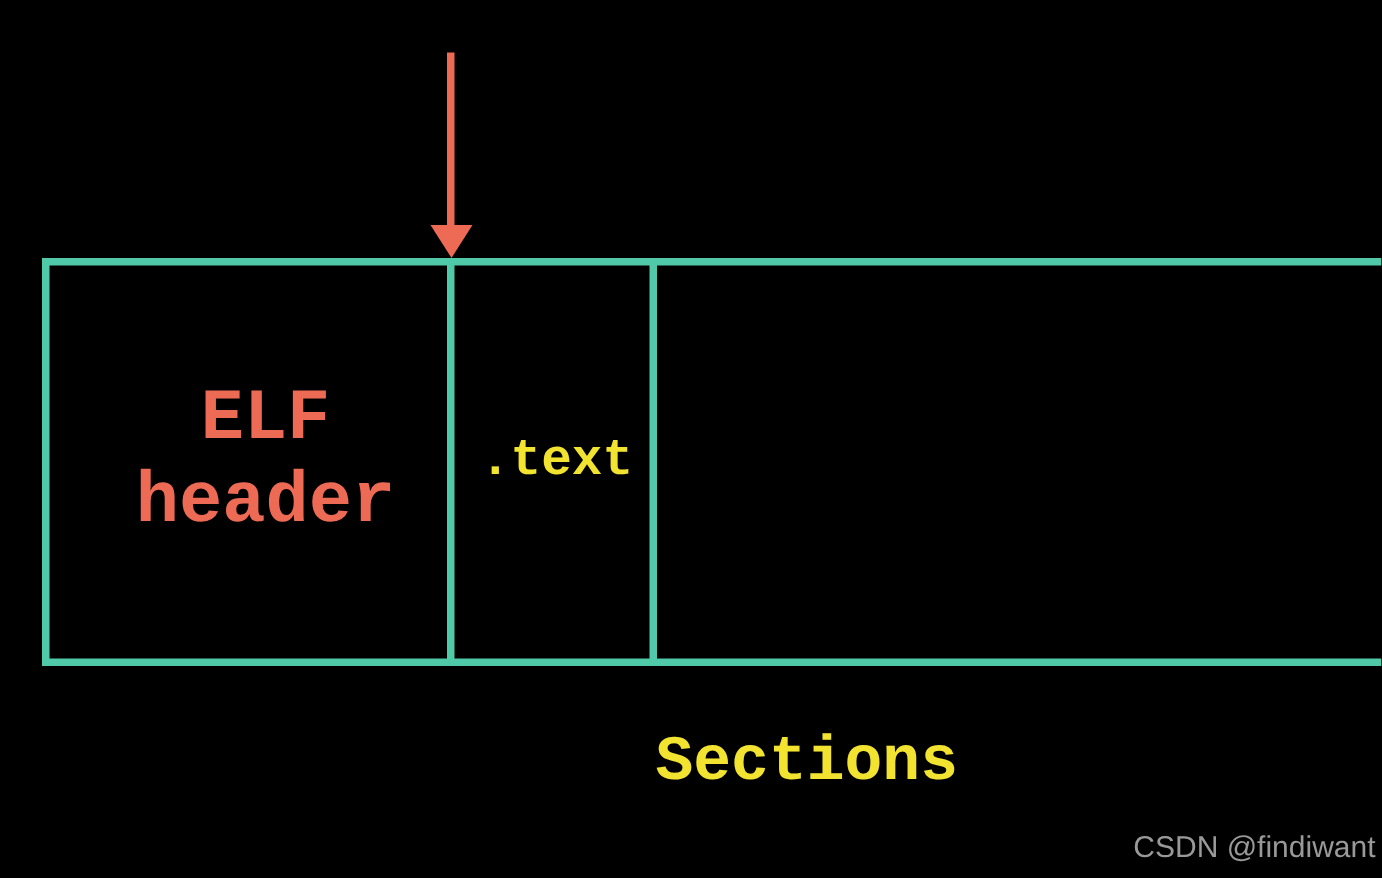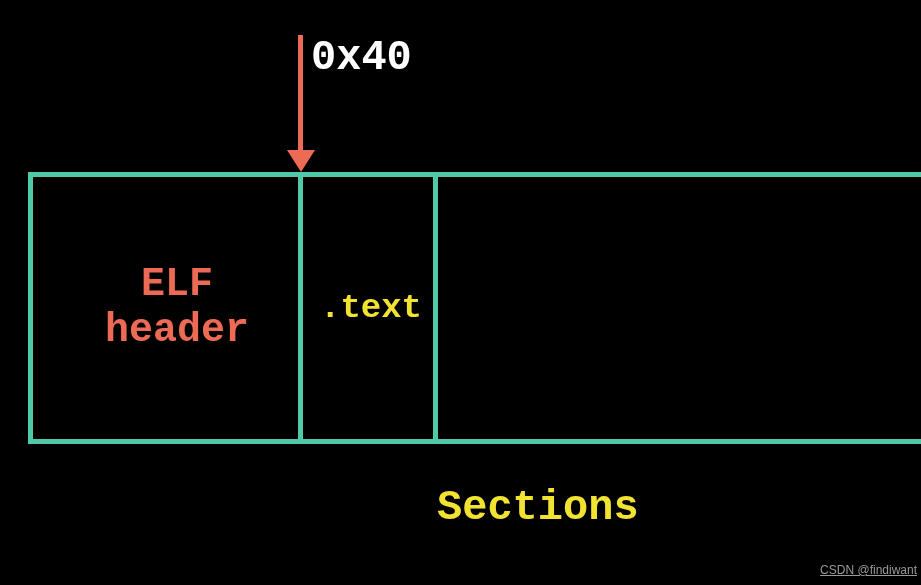--- a/index.html
+++ b/index.html
@@ -72,21 +72,21 @@
     height: 262px;
     display: flex;
     align-items: center;
     justify-content: center;
     text-align: center;
   }
   .cell-elf-header {
     left: 33px;
     width: 288px;
     color: var(--elf-header-text, #ED6A55);
-    font-size: 40px;
+    font-size: 48px;
     font-weight: 700;
     line-height: 1.15;
     white-space: pre-line;
     border-radius: 11px;
   }
   .cell-text-section {
     left: 303px;
     width: 136px;
     color: var(--section-text, #F2E331);
     font-size: 34px;
@@ -107,33 +107,31 @@
     white-space: nowrap;
   }
 
   
   .watermark {
     position: absolute;
     right: 4px;
     bottom: 8px;
     color: var(--watermark-text, #999999);
     font-family: "Liberation Sans", sans-serif;
-    font-size: 12px;
+    font-size: 20px;
     white-space: nowrap;
-    text-decoration: underline;
   }
 </style>
 </head>
 <body>
 
 <div class="canvas">
 
   <div class="arrow-line"></div>
   <div class="arrow-head"></div>
-  <div class="offset-label">0x40</div>
 
   <div class="layout-box"></div>
   <div class="divider divider-1"></div>
   <div class="divider divider-2"></div>
 
   <div class="cell cell-elf-header">ELF
 header</div>
 
   <div class="cell cell-text-section">.text</div>
 

